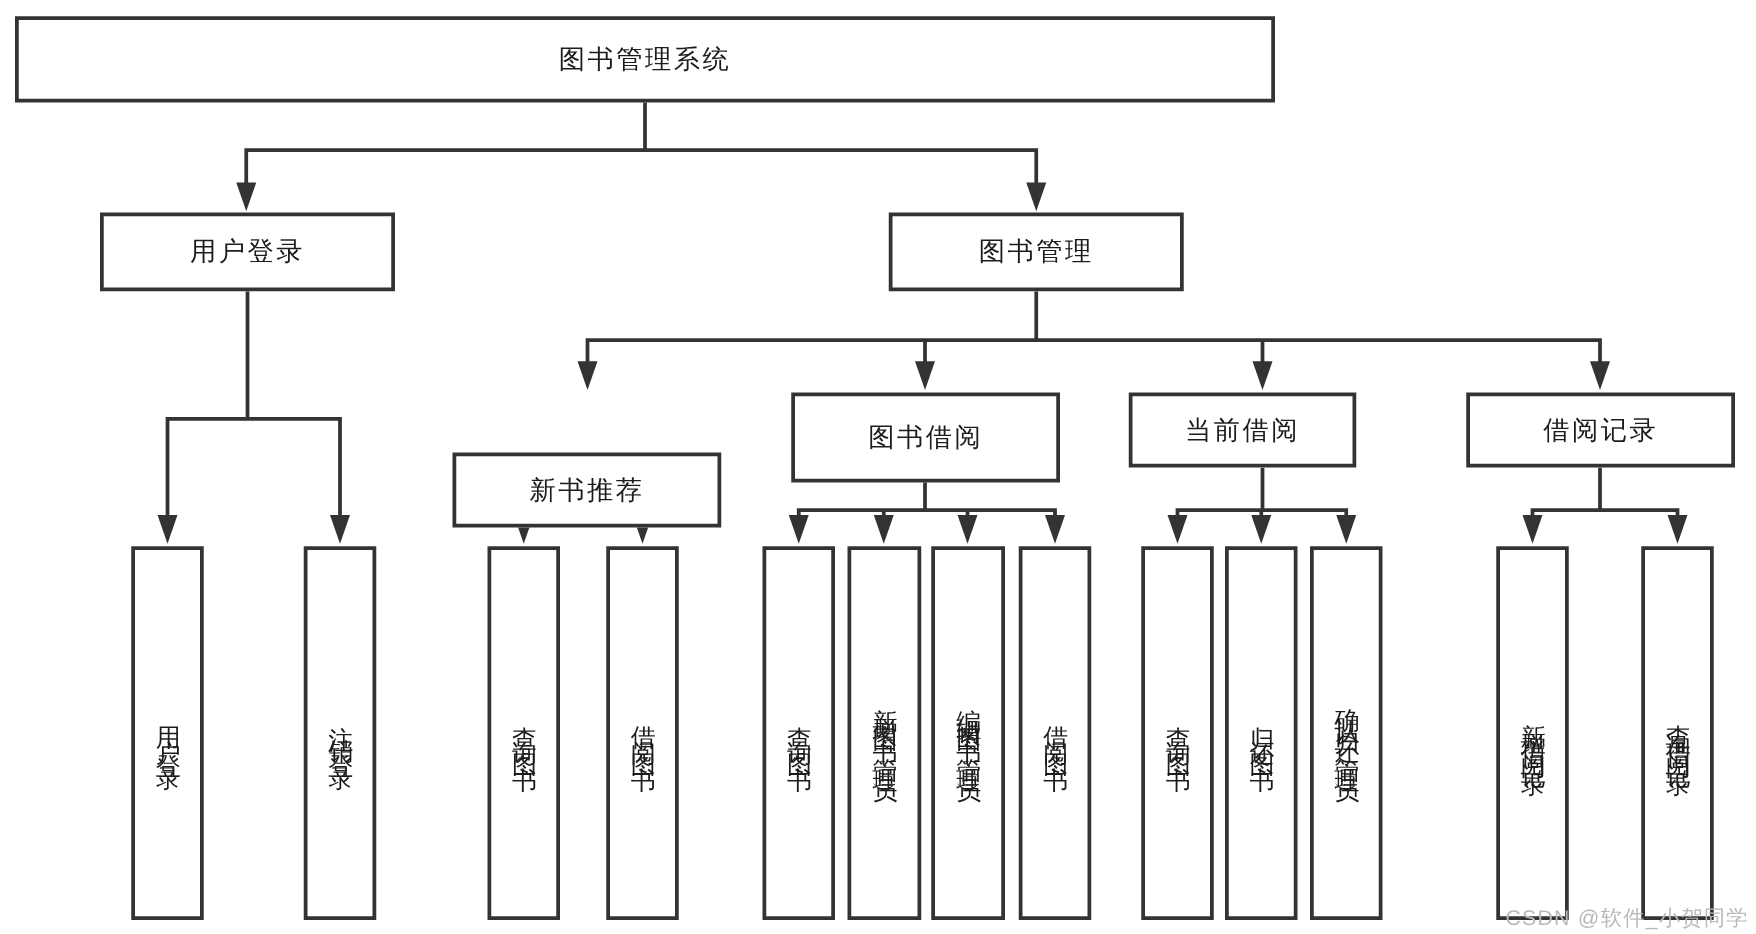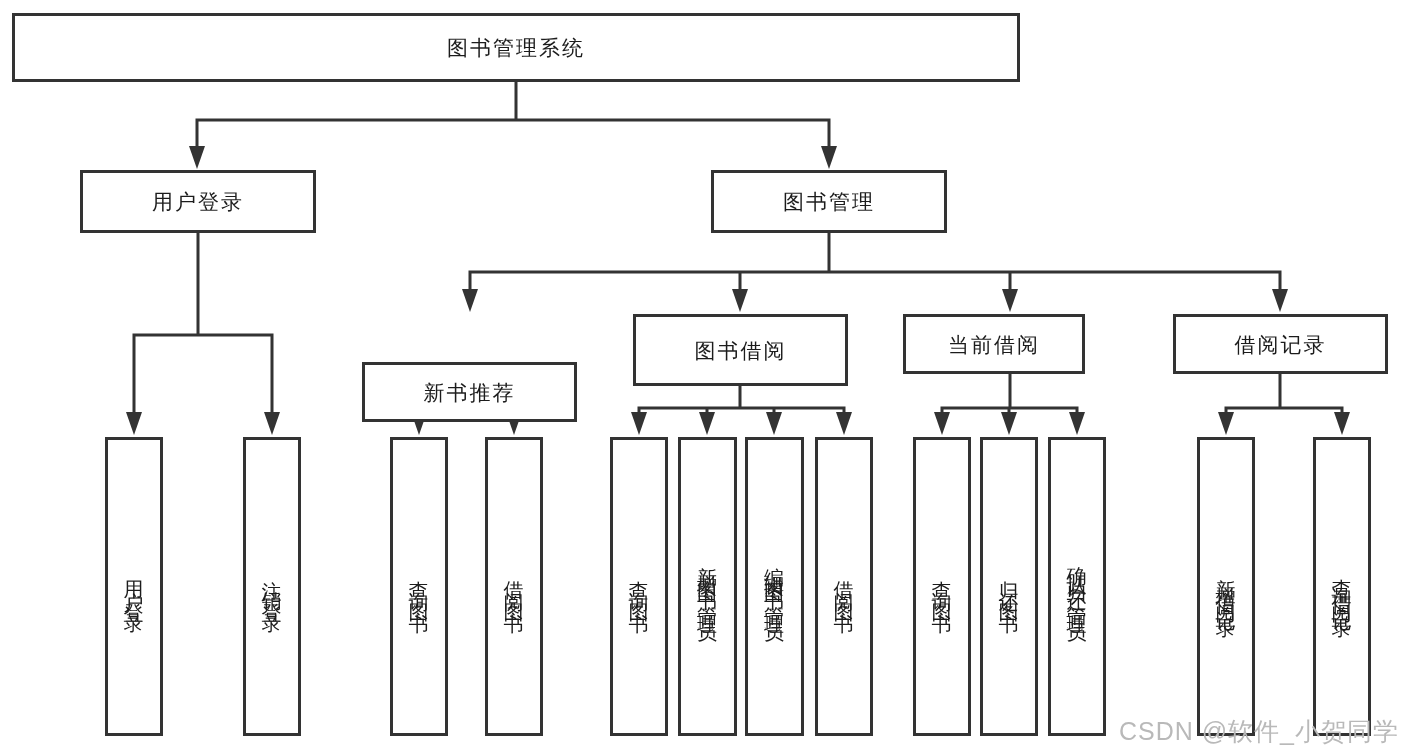--- a/index.html
+++ b/index.html
@@ -35,21 +35,21 @@
     text-orientation: mixed;
     font-size: 20px;
     letter-spacing: 11px;
     white-space: normal;
   }
   .vbox.long { letter-spacing: 8px; }
   .watermark {
     position: absolute;
     right: 6px;
     bottom: 2px;
-    font-size: 25px;
+    font-size: 17px;
     letter-spacing: 1px;
     line-height: 1.1;
   }
 </style>
 </head>
 <body>
 
 <div class="canvas">
 
   <svg class="connectors" viewBox="0 0 1405 747" xmlns="http://www.w3.org/2000/svg" stroke="#333333" stroke-width="3" fill="none">

